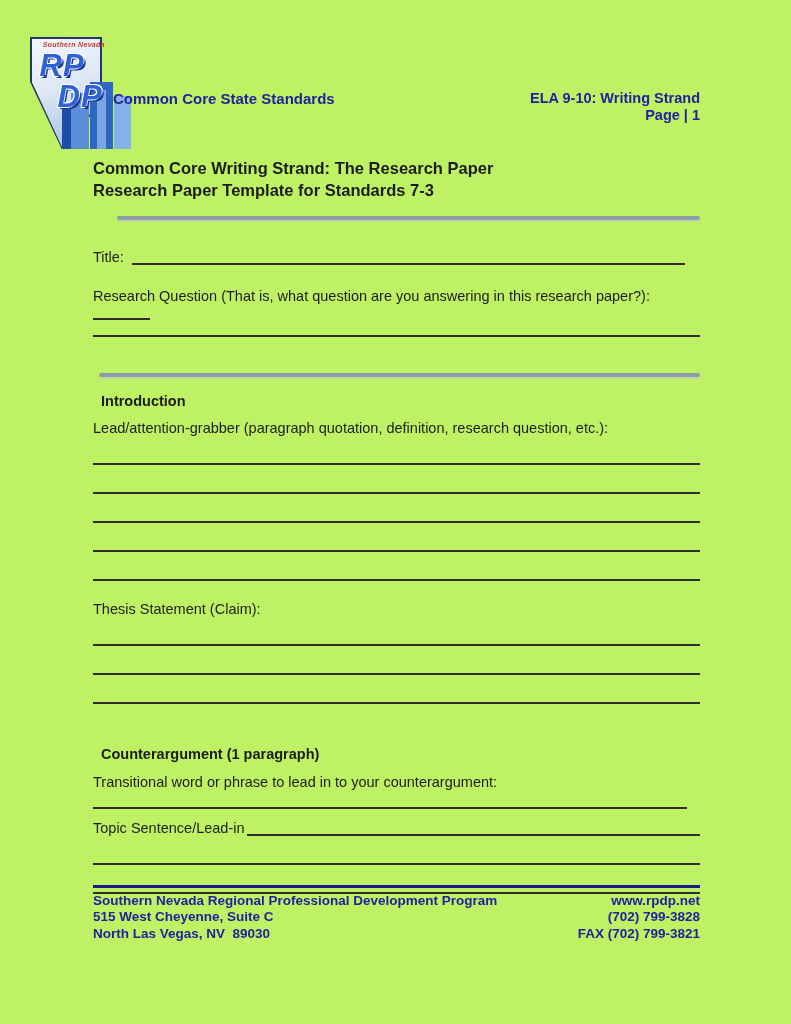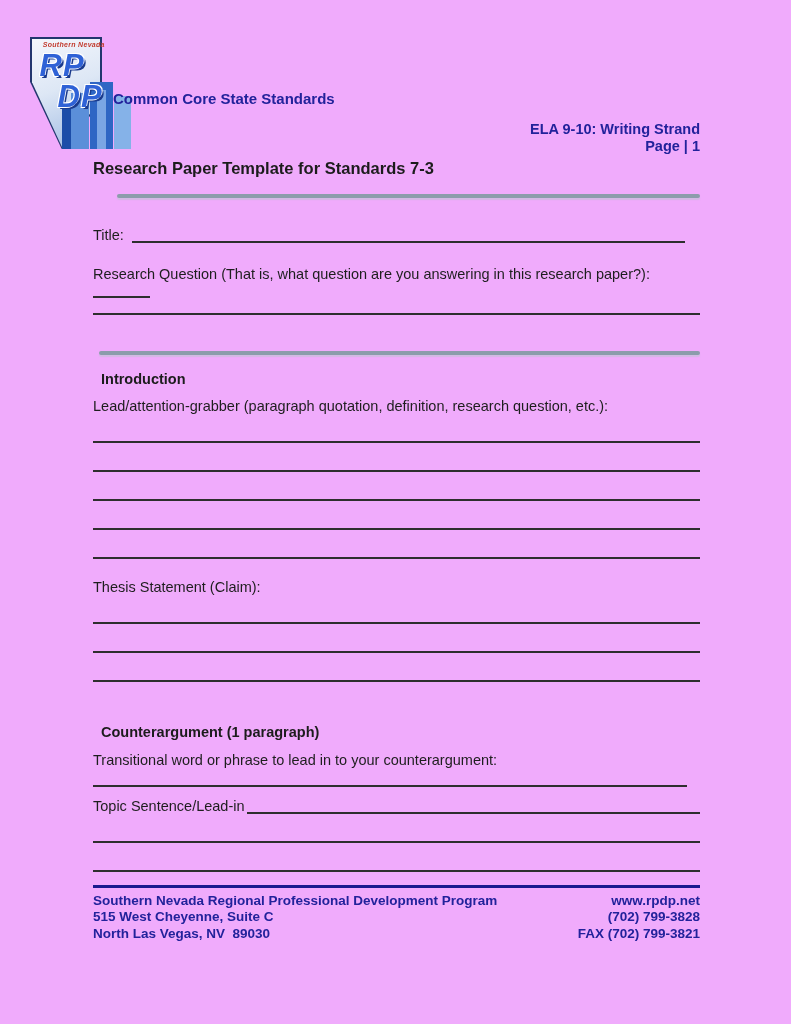--- a/index.html
+++ b/index.html
@@ -1,19 +1,19 @@
 <!DOCTYPE html>
 <html><head>
 <meta charset="utf-8">
 <style>
   html,body { margin:0; padding:0; background:#ffffff; }
   .page {
     position:relative;
     width:791px; height:1024px;
-    background:#f0abfc;
+    background:#bef264;
     font-family:"Liberation Sans", sans-serif;
     color:#222222;
     overflow:hidden;
   }
 
   
   .header { position:absolute; top:0; left:0; right:0; height:150px; }
   .logo { position:absolute; left:30px; top:37px; width:106px; height:112px; }
   .nv-outline {
     position:absolute; left:0; top:0; width:68%; height:100%;
@@ -44,21 +44,21 @@
   }
   .lg-rp { left:9%;  top:12%; }
   .lg-dp { left:26%; top:39%; }
 
   .hdr-left {
     position:absolute; left:113px; top:90px;
     font-size:15px; font-weight:bold; color:#22229b;
   }
   .hdr-right {
     position:absolute; right:91px; top:90px; text-align:right;
-    font-size:14.5px; font-weight:bold; color:#22229b; line-height:16.5px;margin-top:31px;
+    font-size:14.5px; font-weight:bold; color:#22229b; line-height:16.5px;
   }
 
   
   .main { position:absolute; left:93px; top:157px; width:607px; }
   .doc-title { font-size:16.5px; font-weight:bold; color:#1c1c1c; line-height:22px; }
 
   .divider {
     height:4px; background:#8c9cab; border-radius:3px;
     box-shadow:0 2px 1px rgba(185,196,208,.55);
   }
@@ -123,20 +123,21 @@
     <div class="hdr-left">Common Core State Standards</div>
     <div class="hdr-right">
       <div>ELA 9-10: Writing Strand</div>
       <div>Page | 1</div>
     </div>
   </div>
 
   <div class="main">
 
     <div class="doc-title">
+      <div>Common Core Writing Strand: The Research Paper</div>
       <div>Research Paper Template for Standards 7-3</div>
     </div>
 
     <div class="divider divider-1"></div>
 
     <div class="field-row title-row">
       <span>Title:</span>
       <span class="fill-line"></span>
     </div>
 

